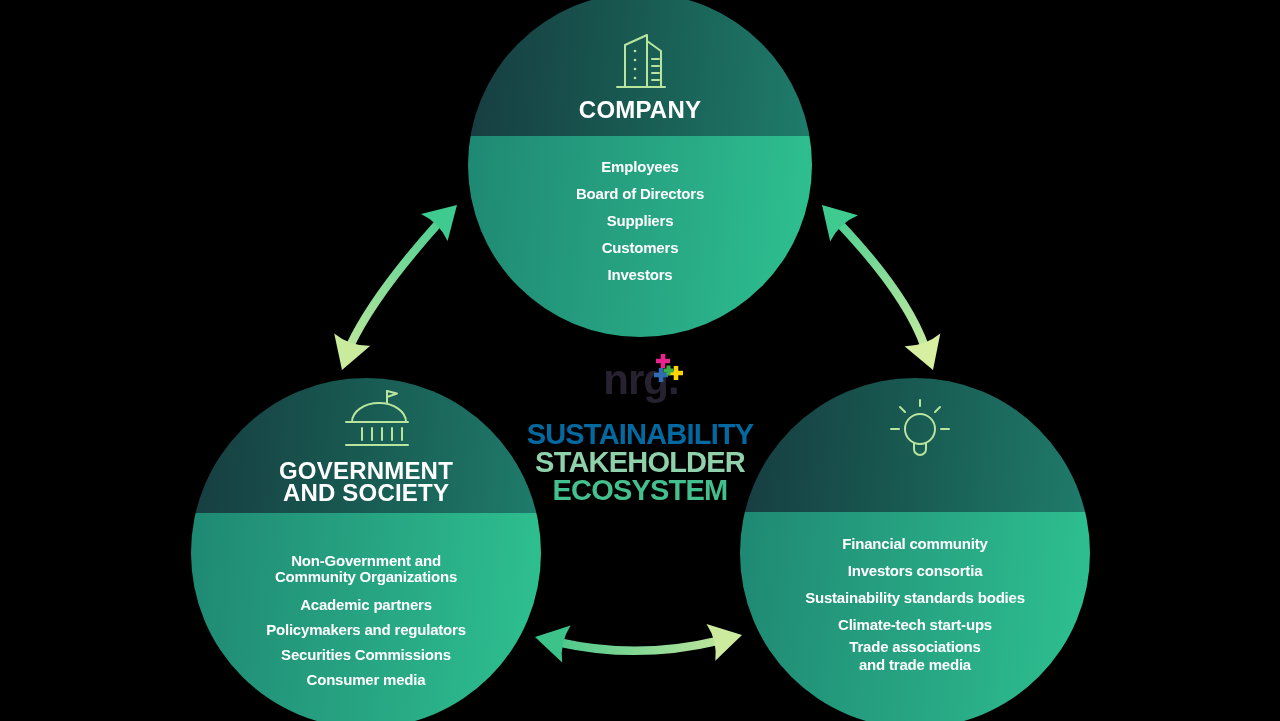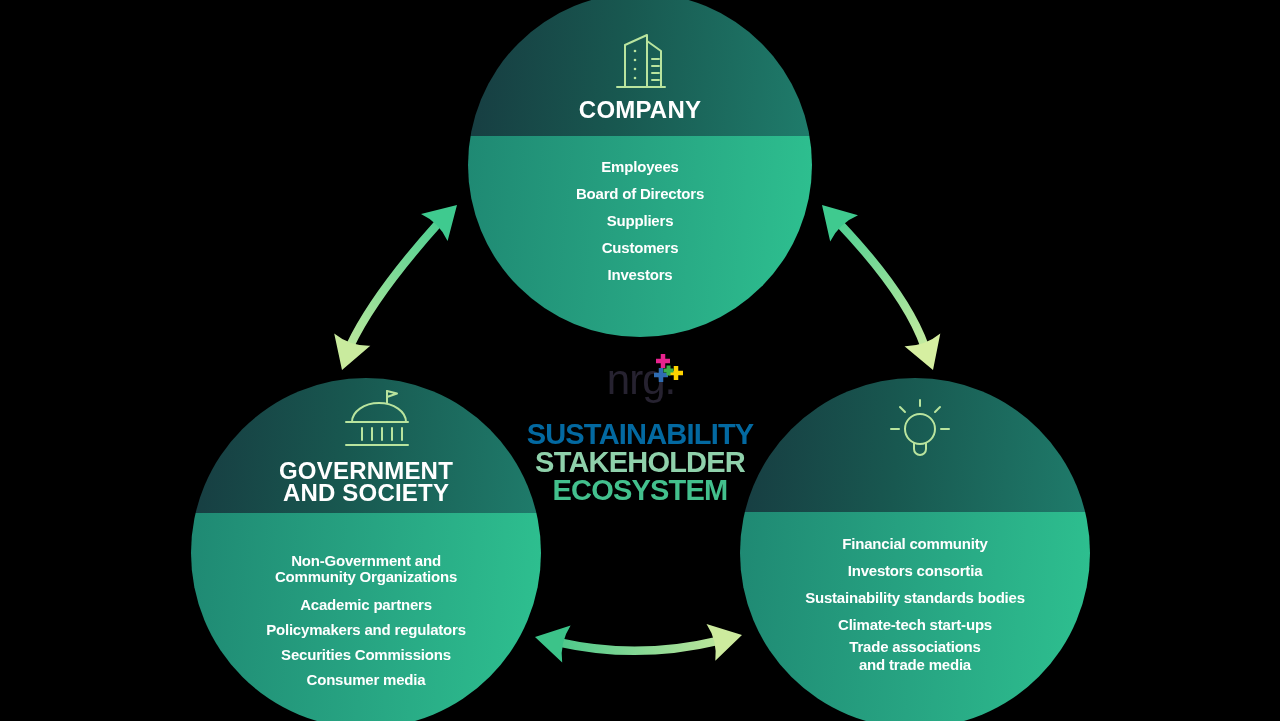--- a/index.html
+++ b/index.html
@@ -42,21 +42,21 @@
   .company li{line-height:27px;height:27px;}
   .government li{line-height:25px;height:25px;}
   .government li.two{line-height:16px;height:32px;white-space:pre-line;}
   .government li.gap{margin-top:7px;}
   .industry li{line-height:27px;height:27px;}
   .industry li.two{line-height:18px;height:36px;white-space:pre-line;}
 
   
   .nrg{
     position:absolute;left:581px;top:356px;width:120px;text-align:center;
-    font-size:42px;font-weight:400;letter-spacing:-1px;color:#262230;
+    font-size:42px;font-weight:700;letter-spacing:-1px;color:#262230;
   }
   .plus{position:absolute;left:649px;top:350px;}
   .headline{position:absolute;left:440px;top:420px;width:400px;text-align:center;
     font-weight:700;font-size:29px;line-height:28px;letter-spacing:-0.8px;}
   .hl1{color:#0369a1;} .hl2{color:#8fd1ab;} .hl3{color:#43c08d;}
 
   
   .arrow{position:absolute;}
   #arrow-left{left:330px;top:195px;}
   #arrow-right{left:800px;top:195px;}

